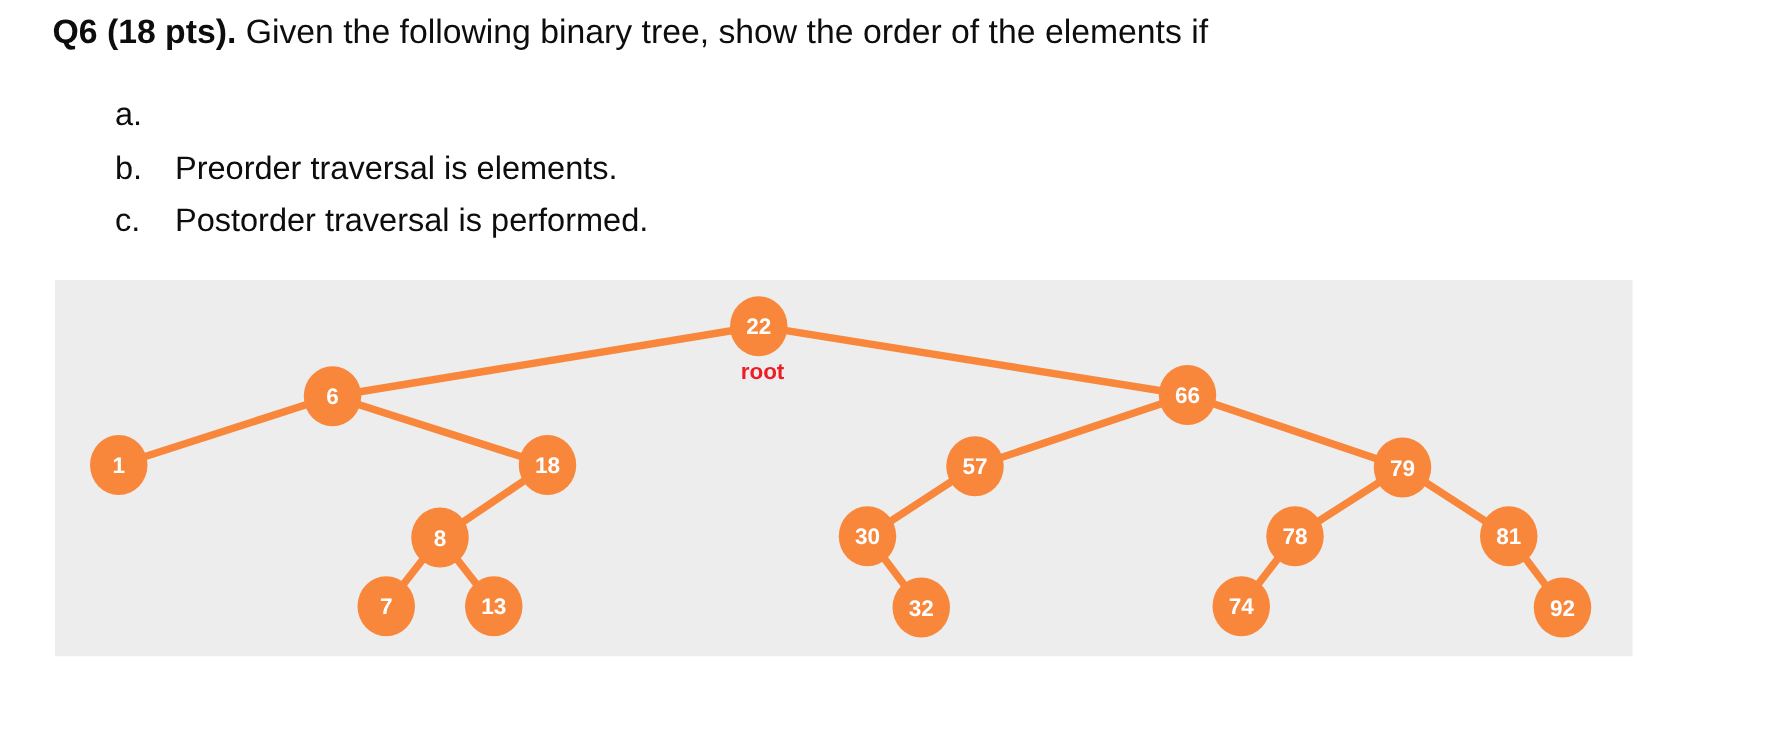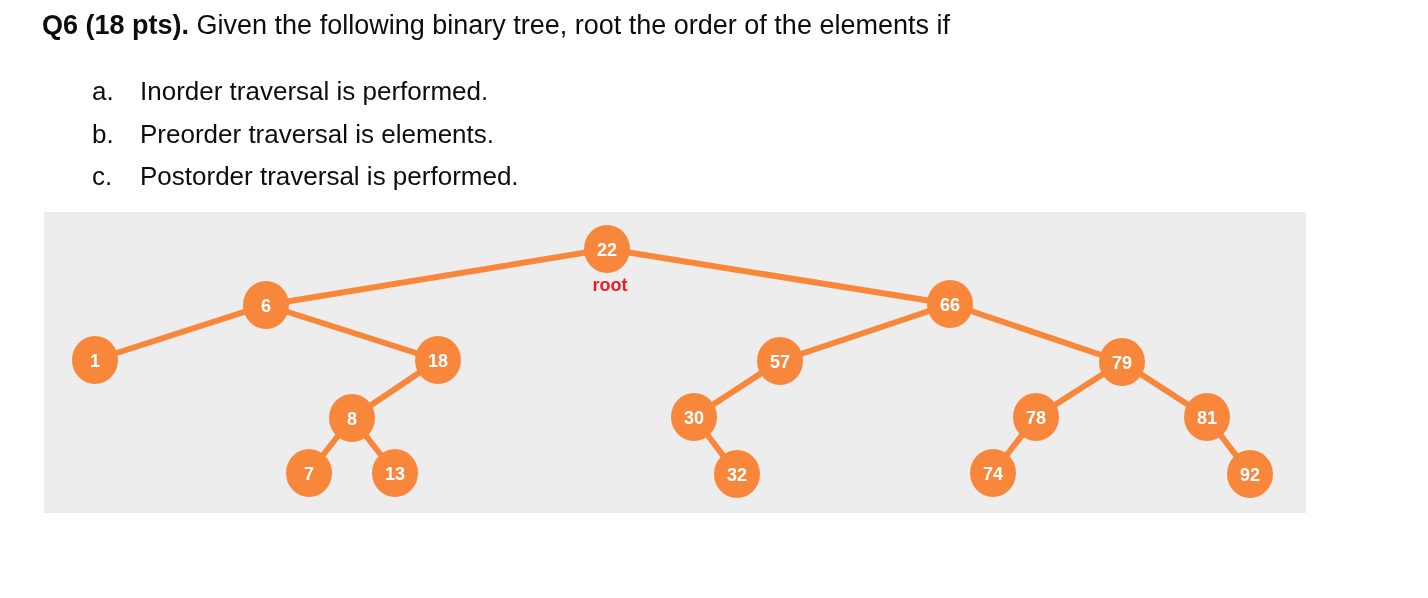--- a/index.html
+++ b/index.html
@@ -37,21 +37,21 @@
     line-height: 42.5px;
     color: #0d0d0d;
   }
   .traversal-item .marker {
     width: 48px;
     flex: 0 0 48px;
   }
   .tree-panel {
     position: absolute;
     left: 44px;
-    top: 212px;
+    top: 224px;
     width: 1262px;
     height: 301px;
     background: #ededed;
   }
   .tree-panel svg {
     display: block;
     width: 1262px;
     height: 301px;
   }
   svg text.node-num {
@@ -69,27 +69,26 @@
   }
 </style>
 </head>
 <body>
 
 <div class="page">
 
   <div class="question-title">
     <span class="bold">Q6 (18 pts).</span>
     <span> </span>
-    <span>Given the following binary tree, root the order of the elements if</span>
+    <span>Given the following binary tree, show the order of the elements if</span>
   </div>
 
   <div class="traversal-list">
     <div class="traversal-item">
       <span class="marker">a.</span>
-      <span>Inorder traversal is performed.</span>
     </div>
     <div class="traversal-item">
       <span class="marker">b.</span>
       <span>Preorder traversal is elements.</span>
     </div>
     <div class="traversal-item">
       <span class="marker">c.</span>
       <span>Postorder traversal is performed.</span>
     </div>
   </div>

